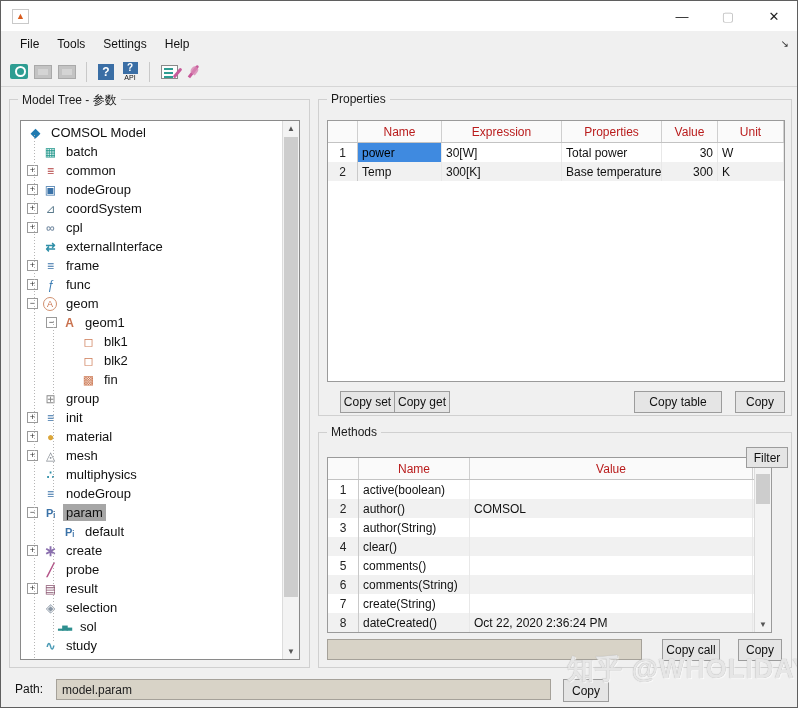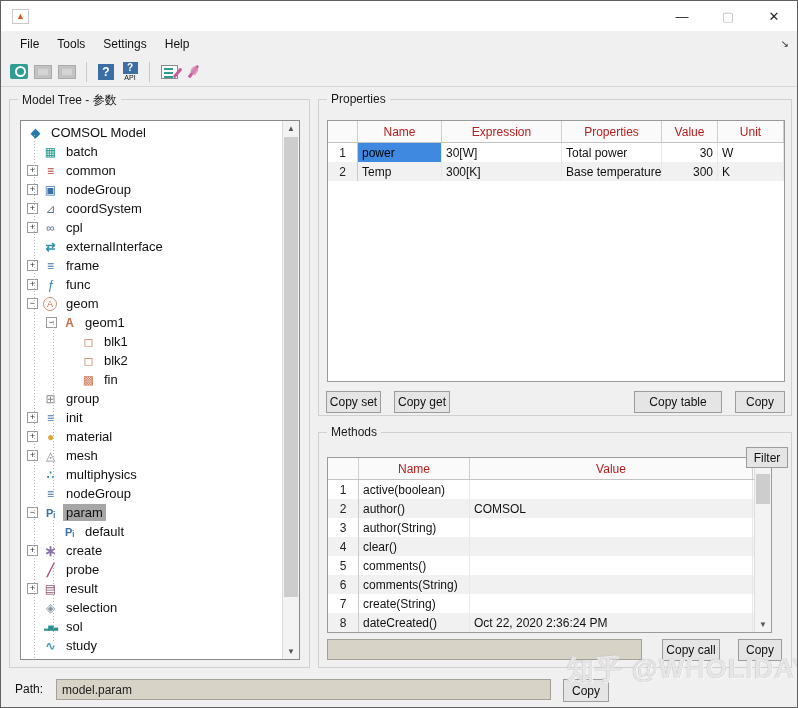--- a/index.html
+++ b/index.html
@@ -278,21 +278,21 @@
             <div class="trow" style="padding-left: 6px;">
               <span class="exp">+</span>
               <span class="ticon" style="color: rgb(138, 85, 112);">▤</span>
               <span class="tlabel">result</span>
             </div>
             <div class="trow" style="padding-left: 6px;">
               <span class="noexp"></span>
               <span class="ticon" style="color: rgb(138, 151, 165);">◈</span>
               <span class="tlabel">selection</span>
             </div>
-            <div class="trow" style="padding-left: 6px;">
+            <div class="trow" style="padding-left: 20px;">
               <span class="noexp"></span>
               <span class="ticon" style="color: rgb(46, 143, 143); font-size: 7px; letter-spacing: -1px;">▂▅▃</span>
               <span class="tlabel">sol</span>
             </div>
             <div class="trow" style="padding-left: 6px;">
               <span class="noexp"></span>
               <span class="ticon" style="color: rgb(74, 154, 181); font-weight: bold;">∿</span>
               <span class="tlabel">study</span>
             </div>
             <div class="trow" style="padding-left: 6px;">
@@ -335,21 +335,21 @@
             <div class="tr alt">
               <div class="td num" style="width: 30px;">2</div>
               <div class="td " style="width: 84px;">Temp</div>
               <div class="td " style="width: 120px;">300[K]</div>
               <div class="td " style="width: 100px;">Base temperature</div>
               <div class="td right" style="width: 56px;">300</div>
               <div class="td " style="width: 66px;">K</div>
             </div>
           </div>
       </div>
-      <div class="btn" style="left:7px;  top:291px; width:55px;">Copy set</div>
+      <div class="btn" style="left:21px;  top:291px; width:55px;">Copy set</div>
       <div class="btn" style="left:75px; top:291px; width:56px;">Copy get</div>
       <div class="btn" style="left:315px;top:291px; width:88px;">Copy table</div>
       <div class="btn" style="left:416px;top:291px; width:50px;">Copy</div>
     </div>
 
     <div class="groupbox" style="left:317px; top:345px; width:474px; height:236px;">
       <span class="grouplabel">Methods</span>
       <div class="btn" style="left:427px; top:14px; width:42px; height:21px; z-index:3;">Filter</div>
       <div class="tablebox" style="left:8px; top:24px; width:445px; height:176px;">
         <div class="thead" id="meth-head" style="width:427px;">

